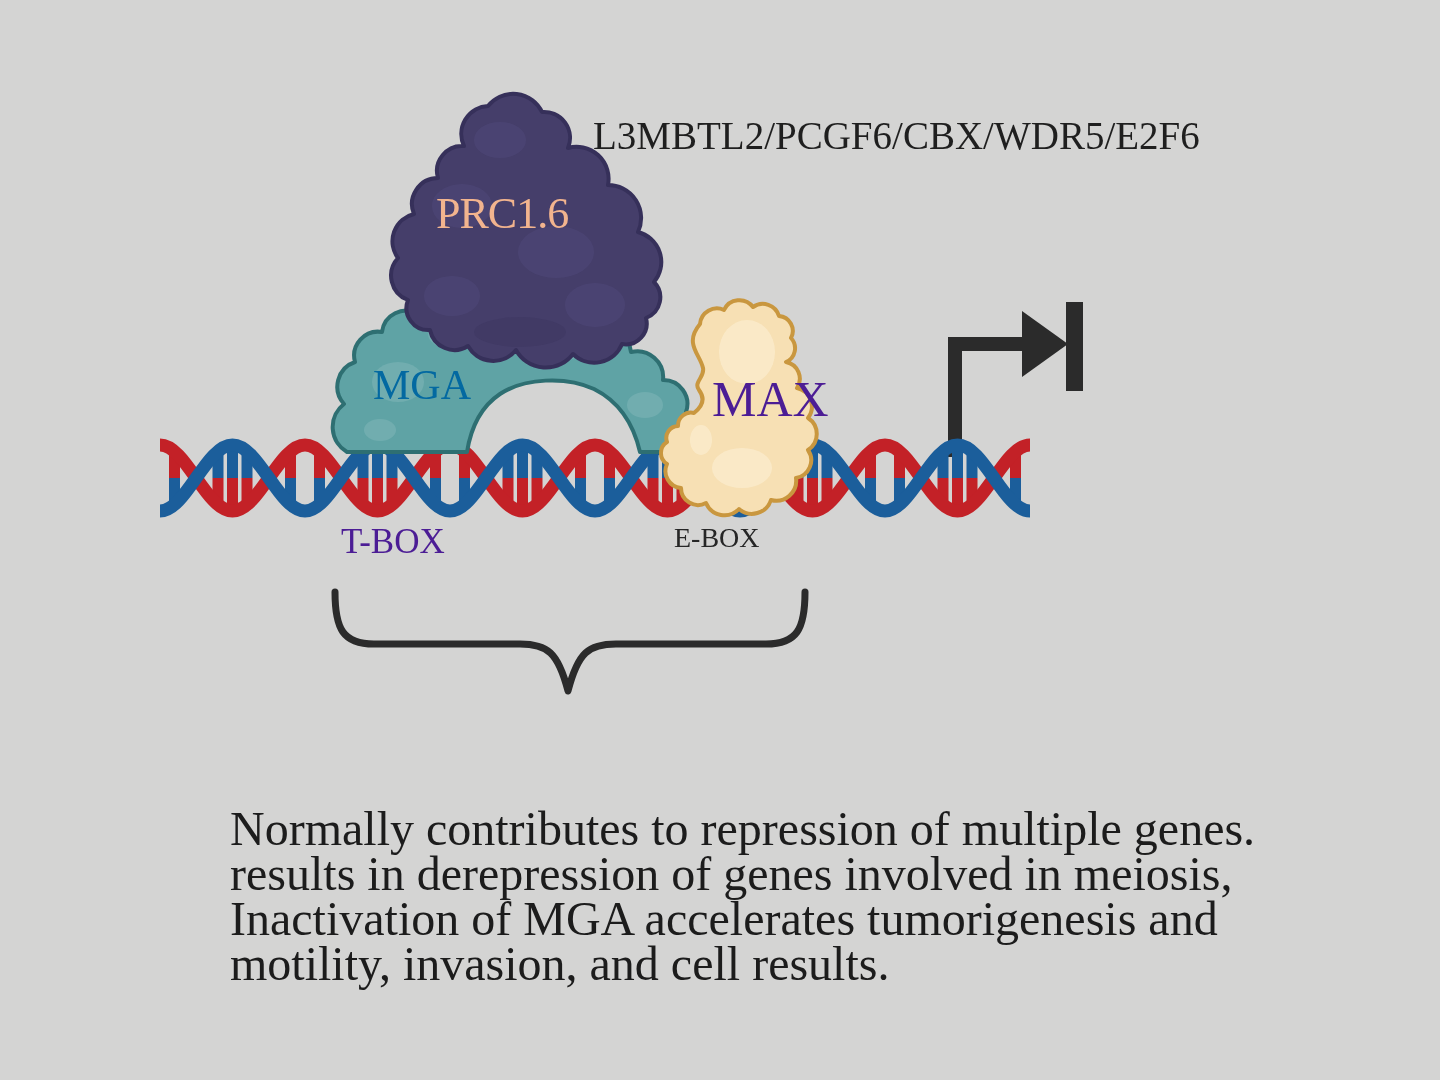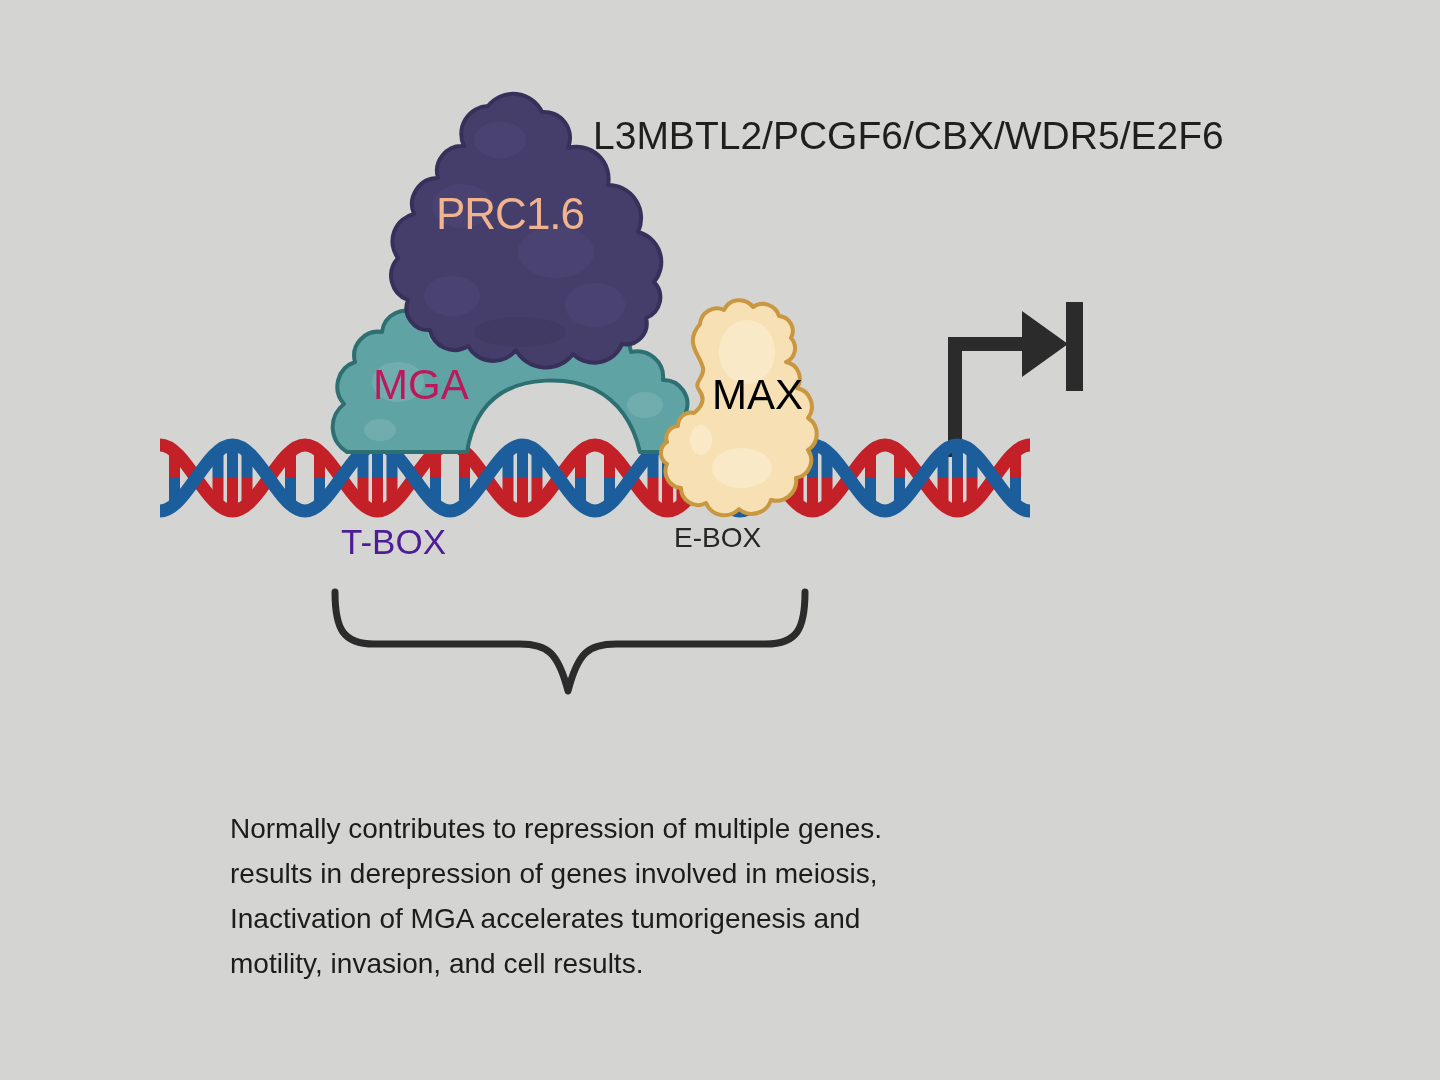--- a/index.html
+++ b/index.html
@@ -1,19 +1,19 @@
 <!DOCTYPE html>
 <html style="--background: #d4d4d3; --ink: #2b2b2b; --text: #1f1f1f; --dna-red: #c32127; --dna-blue: #1b5e9b; --prc-fill: #453e6a; --prc-outline: #36305a; --prc-lump: #4e4778; --prc-label: #f2b48e; --mga-fill: #5fa3a5; --mga-outline: #2e6f72; --mga-lump: #7fb7b8; --max-fill: #f7e0b4; --max-outline: #c9973f; --max-lump: #fbeccd;"><head>
 <meta charset="utf-8">
 <style>
   html,body{margin:0;padding:0;background:#888;}
   #stage{
     position:relative;width:1440px;height:1080px;overflow:hidden;
     background:var(--background,#d4d4d3);
-    font-family:Liberation Sans, sans-serif;
+    font-family:Liberation Serif, serif;
     color:var(--text,#1f1f1f);
   }
   .abs{position:absolute;white-space:nowrap;line-height:1;}
   #scene{position:absolute;left:0;top:0;}
   
   .sr{fill:none;stroke:var(--dna-red,#c32127);stroke-width:13;}
   .sb{fill:none;stroke:var(--dna-blue,#1b5e9b);stroke-width:13;}
   .rr{fill:var(--dna-red,#c32127);}
   .rb{fill:var(--dna-blue,#1b5e9b);}
   
@@ -22,26 +22,26 @@
   .prc-shade{fill:#3c3560;opacity:.45;}
   .mga-body{fill:var(--mga-fill,#5fa3a5);stroke:var(--mga-outline,#2e6f72);stroke-width:4;stroke-linejoin:round;}
   .mga-lump{fill:var(--mga-lump,#7fb7b8);opacity:.55;}
   .max-body{fill:var(--max-fill,#f7e0b4);stroke:var(--max-outline,#c9973f);stroke-width:4;stroke-linejoin:round;}
   .max-lump{fill:var(--max-lump,#fbeccd);opacity:.75;}
   .ink{fill:var(--ink,#2b2b2b);}
   .brace{fill:none;stroke:var(--ink,#2b2b2b);stroke-width:7;stroke-linecap:round;stroke-linejoin:round;}
   
   .gene-list{left:593px;top:116px;font-size:39px;color:var(--text,#1f1f1f);}
   .prc-label{left:436px;top:192px;font-size:44px;color:var(--prc-label,#f2b48e);letter-spacing:-1px;}
-  .mga-label{left:373px;top:364px;font-size:42px;color:#be185d;}
-  .max-label{left:712px;top:374px;font-size:42px;color:#000000;}
+  .mga-label{left:373px;top:364px;font-size:42px;color:#0369a1;}
+  .max-label{left:712px;top:374px;font-size:50px;color:#4c1d95;}
   .tbox-label{left:341px;top:524px;font-size:35px;color:#4c1d95;}
   .ebox-label{left:674px;top:524px;font-size:28px;color:#262626;}
   .caption-title{left:230px;top:763px;width:965px;text-align:center;font-size:40px;color:#1c1c1c;}
-  .caption{left:230px;top:806px;font-size:28px;color:#1c1c1c;}
+  .caption{left:230px;top:806px;font-size:48px;color:#1c1c1c;}
   .caption div{line-height:45px;white-space:nowrap;}
 </style>
 </head>
 <body>
 
 <div id="stage">
 
   <svg id="scene" width="1440" height="1080" viewBox="0 0 1440 1080">
 
     <g>

